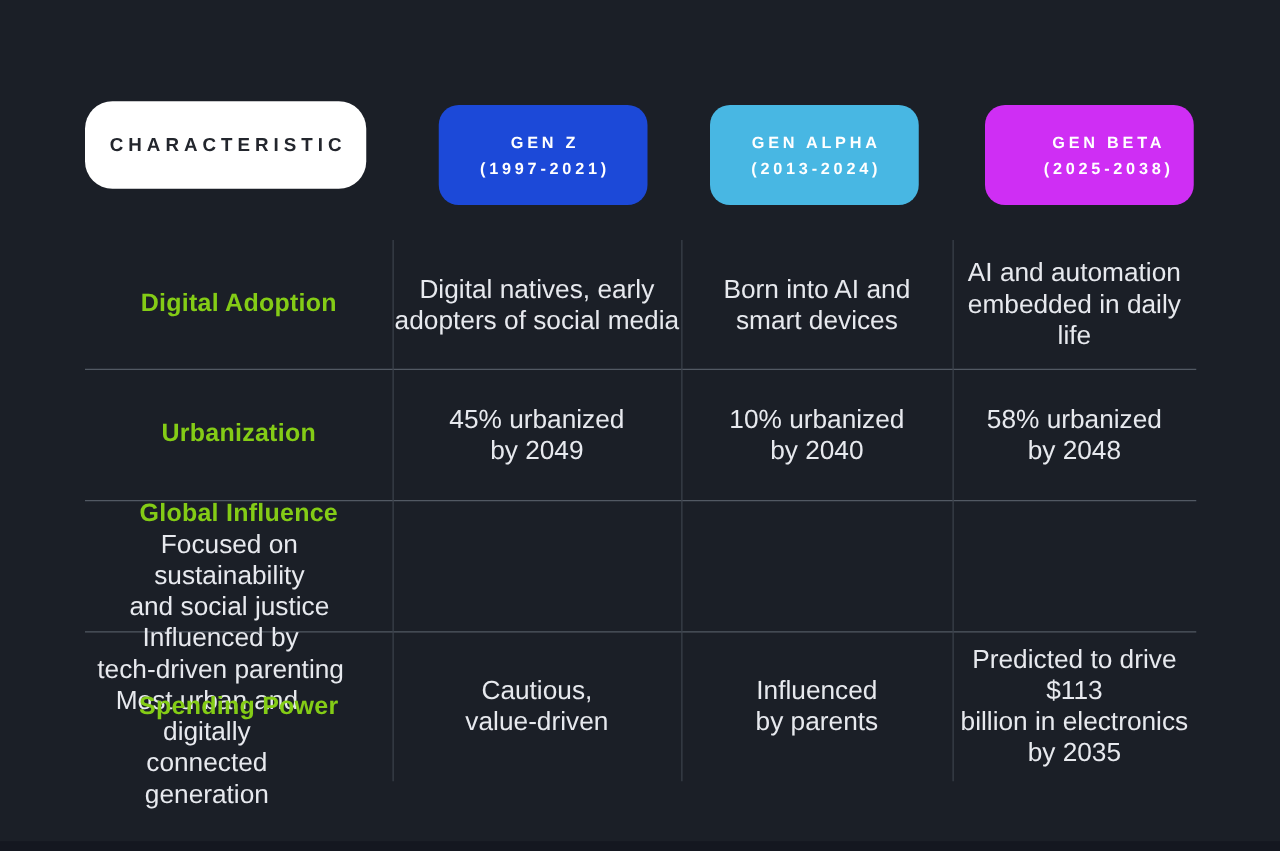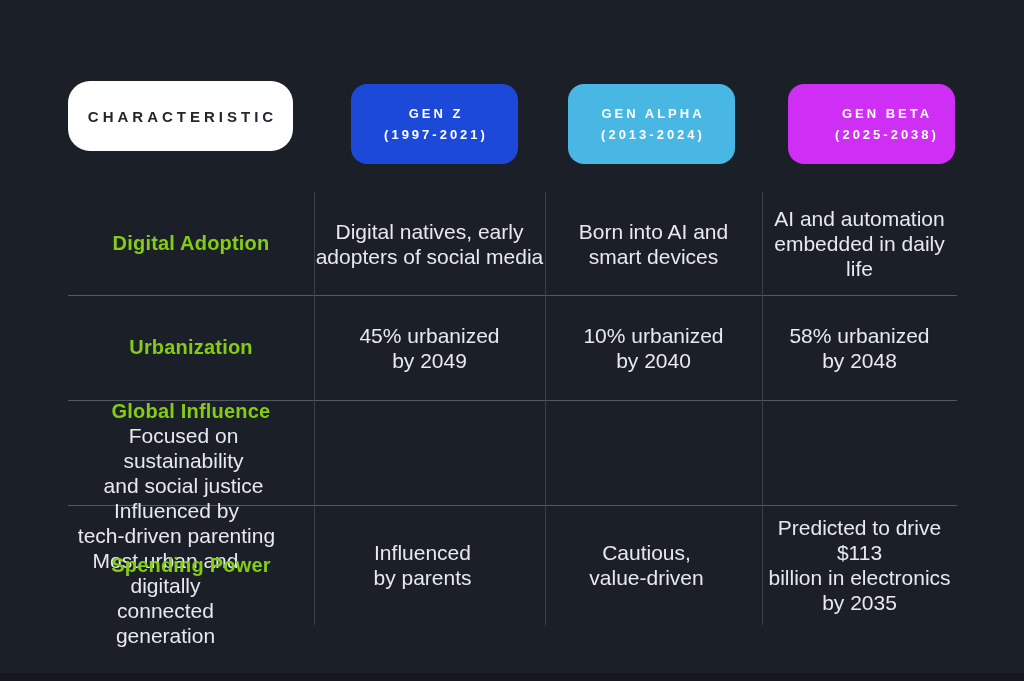--- a/index.html
+++ b/index.html
@@ -182,24 +182,24 @@
       <div class="cell c1 row-value">Focused on sustainability
 and social justice</div>
       <div class="cell c2 row-value">Influenced by
 tech-driven parenting</div>
       <div class="cell c3 row-value">Most urban and digitally
 connected generation</div>
     </div>
 
     <div class="row row-4">
       <div class="cell c0 row-label">Spending Power</div>
+      <div class="cell c1 row-value">Cautious,
+value-driven</div>
       <div class="cell c2 row-value">Influenced
 by parents</div>
-      <div class="cell c1 row-value">Cautious,
-value-driven</div>
       <div class="cell c3 row-value">Predicted to drive $113
 billion in electronics
 by 2035</div>
     </div>
 
   </div>
 
   <div class="bottom-strip"></div>
 </div>
 

